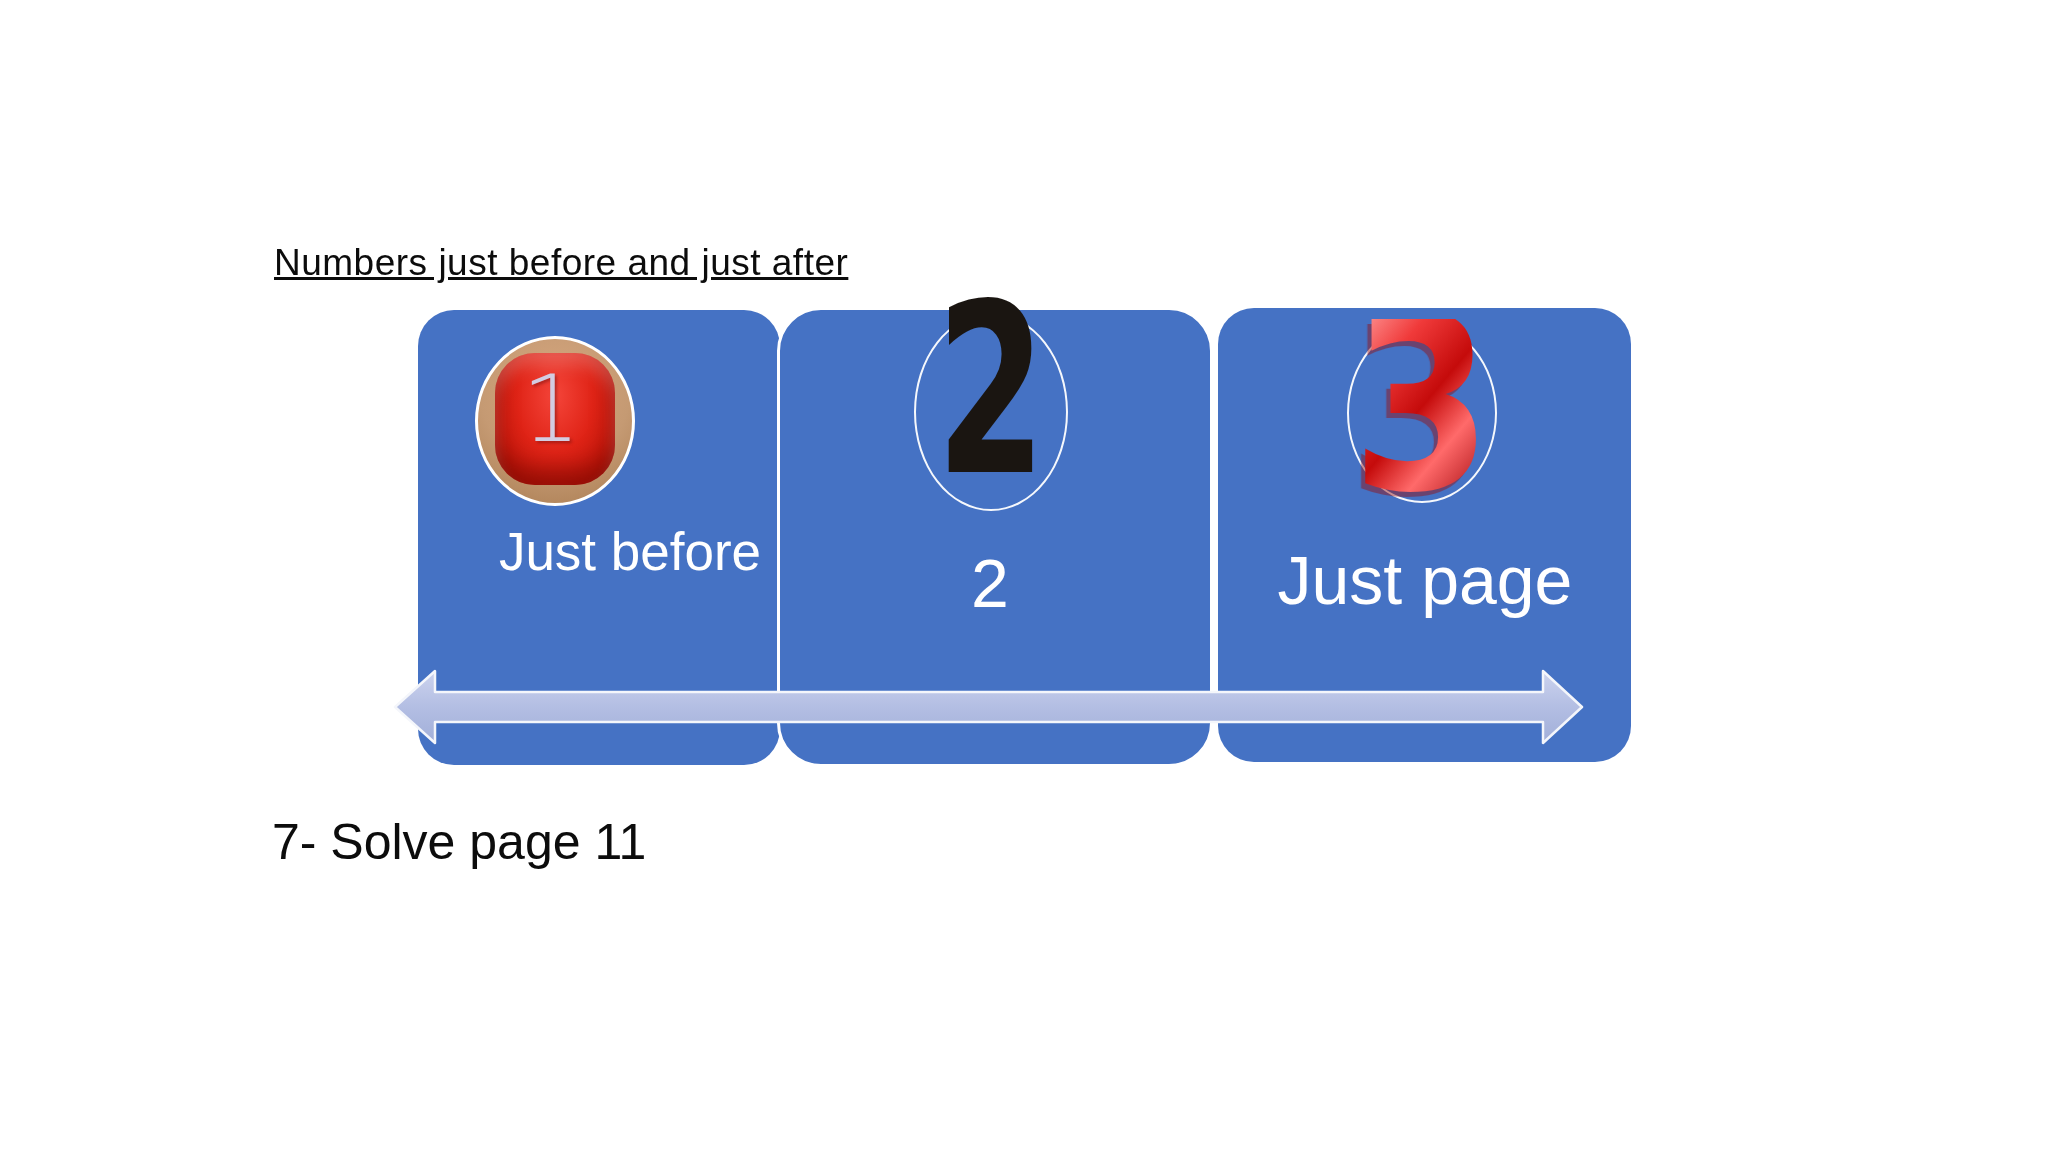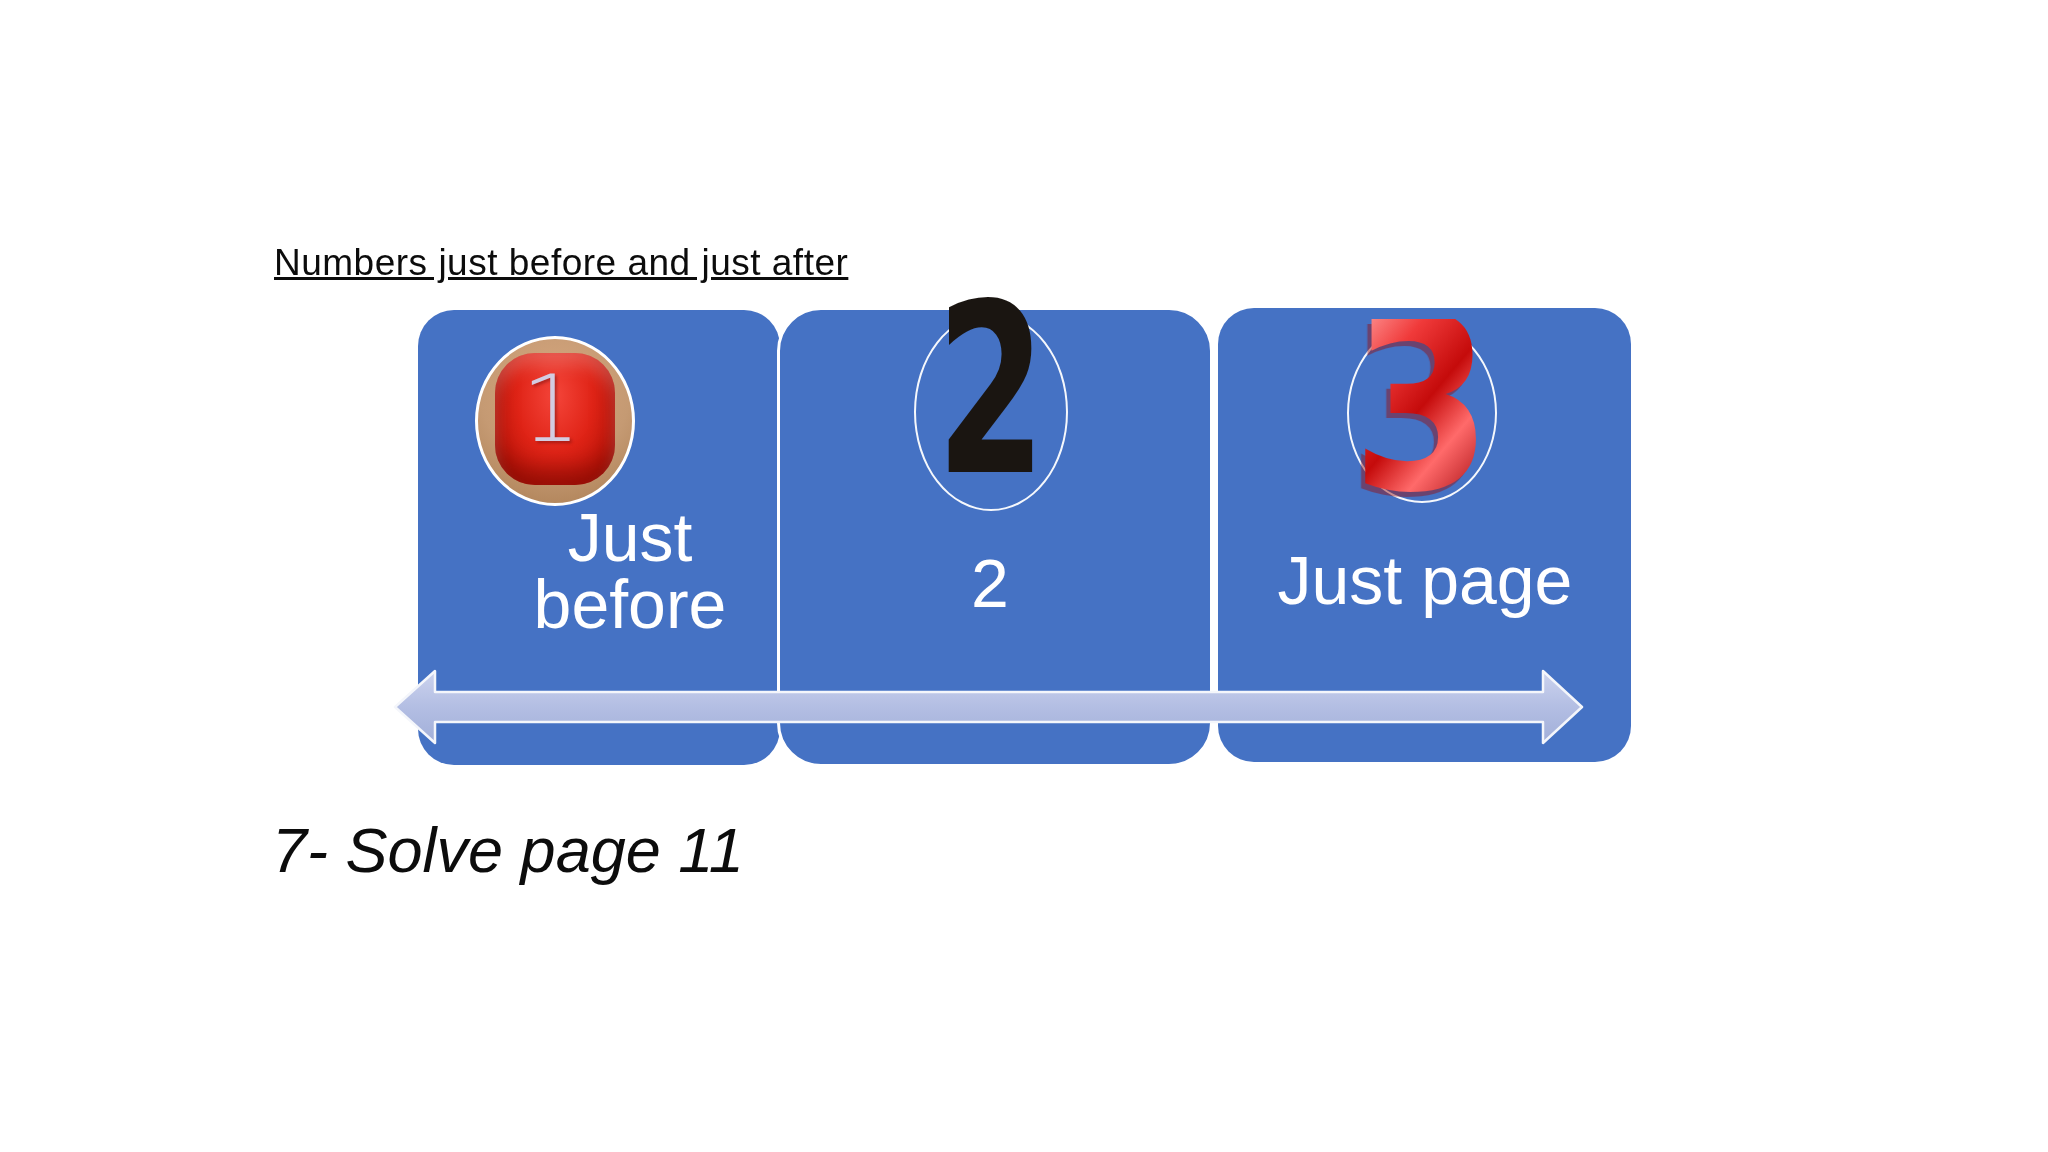--- a/index.html
+++ b/index.html
@@ -8,35 +8,35 @@
     font-family:"Liberation Sans",sans-serif;
   }
   .abs{position:absolute;}
 
   
   .title{
     left:274px;top:242px;font-size:37px;line-height:1.15;color:#0c0c0c;
     white-space:nowrap;letter-spacing:0.5px;text-decoration:underline;
   }
   .footer{
-    left:272px;top:814px;font-size:63px;line-height:1.15;color:#0c0c0c;white-space:nowrap;font-style:italic;
+    left:272px;top:814px;font-size:50px;line-height:1.15;color:#0c0c0c;white-space:nowrap;
   }
 
   
   .card{background:#4572c4;}
   .card1{left:418px;top:310px;width:362px;height:455px;border-radius:36px;}
   .card2{
     left:777px;top:307px;width:436px;height:460px;border-radius:44px;
     border:3px solid #ffffff;box-sizing:border-box;
   }
   .card3{left:1218px;top:308px;width:413px;height:454px;border-radius:36px;}
 
   
   .card-label{color:#ffffff;text-align:center;}
-  .label1{left:62px;top:194px;width:300px;font-size:68px;line-height:67px;}
+  .label1{left:62px;top:200px;width:300px;font-size:53px;line-height:84px;}
   .label2{left:110px;top:239px;width:200px;font-size:68px;line-height:68px;}
   .label3{left:-6px;top:238px;width:426px;font-size:68px;line-height:68px;}
 
   
   .ball{
     left:57px;top:26px;width:160px;height:170px;border-radius:50%;
     border:3px solid #fff;box-sizing:border-box;
     background:radial-gradient(circle at 50% 32%, #d7a77f 0%, #c59a73 55%, #a97c51 100%);
   }
   .ball-btn{

